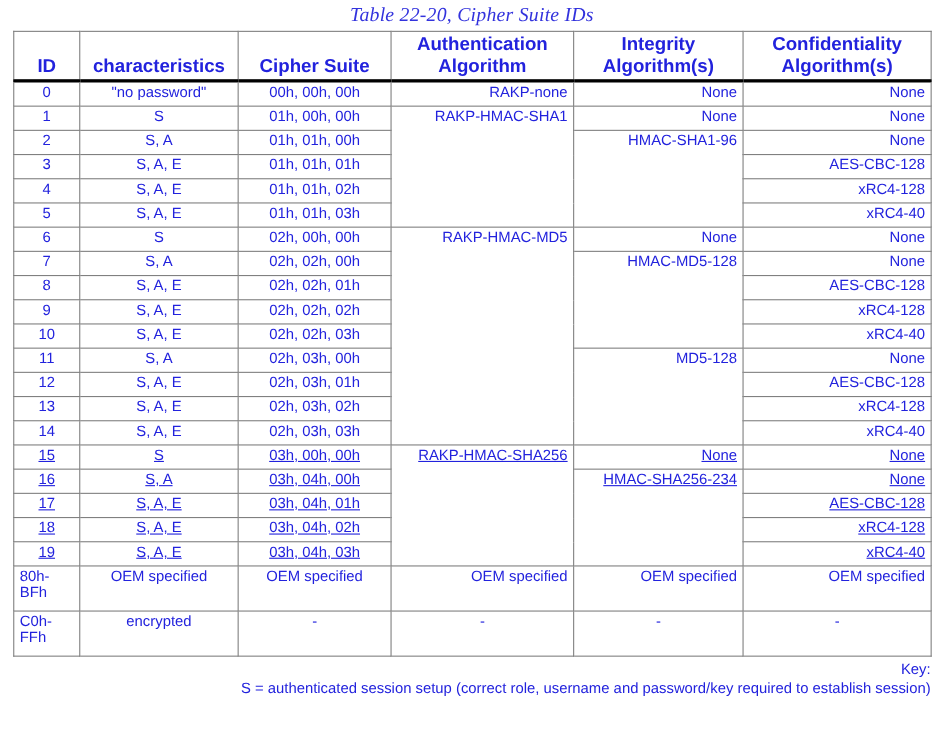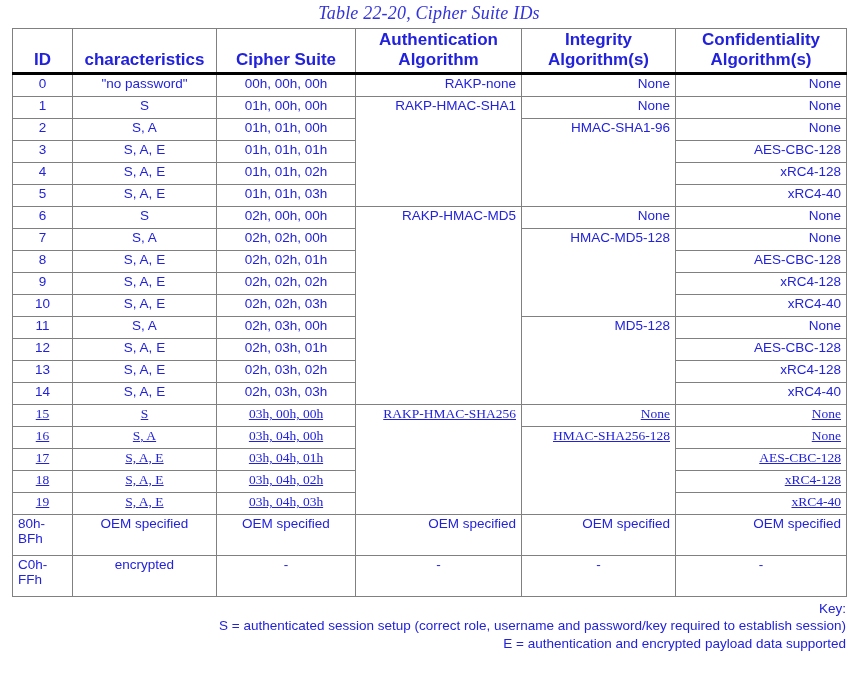--- a/index.html
+++ b/index.html
@@ -65,21 +65,21 @@
   col.c-auth    { width: 166px; }
   col.c-integ   { width: 154px; }
   col.c-conf    { width: 171px; }
 
   td.ctr { text-align: center; }
   td.lft { text-align: right; }
 
   tr.datarow td { height: 19px; }
 
   
-  .ul span.txt { text-decoration: underline; font-family: Liberation Serif, serif; }
+  .ul span.txt { text-decoration: underline; }
 
   .range-cell { font-weight: normal; }
   tr.oem td, tr.reserved td { height: 38px; }
 
   .keybox {
     margin-left: 12px;
     width: 834px;
     padding-top: 3px;
     font-size: 13.5px;
     color: #2222dd;
@@ -228,21 +228,21 @@
           <td class="ctr ul"><span class="txt">S</span></td>
           <td class="ctr ul"><span class="txt">03h, 00h, 00h</span></td>
           <td class="lft ul" rowspan="5"><span class="txt">RAKP-HMAC-SHA256</span></td>
           <td class="lft ul"><span class="txt">None</span></td>
           <td class="lft ul"><span class="txt">None</span></td>
         </tr>
         <tr class="datarow ul">
           <td class="ctr ul"><span class="txt">16</span></td>
           <td class="ctr ul"><span class="txt">S, A</span></td>
           <td class="ctr ul"><span class="txt">03h, 04h, 00h</span></td>
-          <td class="lft ul" rowspan="4"><span class="txt">HMAC-SHA256-128</span></td>
+          <td class="lft ul" rowspan="4"><span class="txt">HMAC-SHA256-234</span></td>
           <td class="lft ul"><span class="txt">None</span></td>
         </tr>
         <tr class="datarow ul">
           <td class="ctr ul"><span class="txt">17</span></td>
           <td class="ctr ul"><span class="txt">S, A, E</span></td>
           <td class="ctr ul"><span class="txt">03h, 04h, 01h</span></td>
           <td class="lft ul"><span class="txt">AES-CBC-128</span></td>
         </tr>
         <tr class="datarow ul">
           <td class="ctr ul"><span class="txt">18</span></td>
@@ -277,16 +277,15 @@
           <td class="ctr"><span class="txt">-</span></td>
           <td class="ctr"><span class="txt">-</span></td>
           <td class="ctr"><span class="txt">-</span></td>
         </tr>
       </tbody>
   </table>
 
   <div class="keybox">
     <div>Key:</div>
     <div>S = authenticated session setup (correct role, username and password/key required to establish session)</div>
-    <div>E = authentication and encrypted payload data supported</div>
   </div>
 
 </div>
 
 </body></html>

